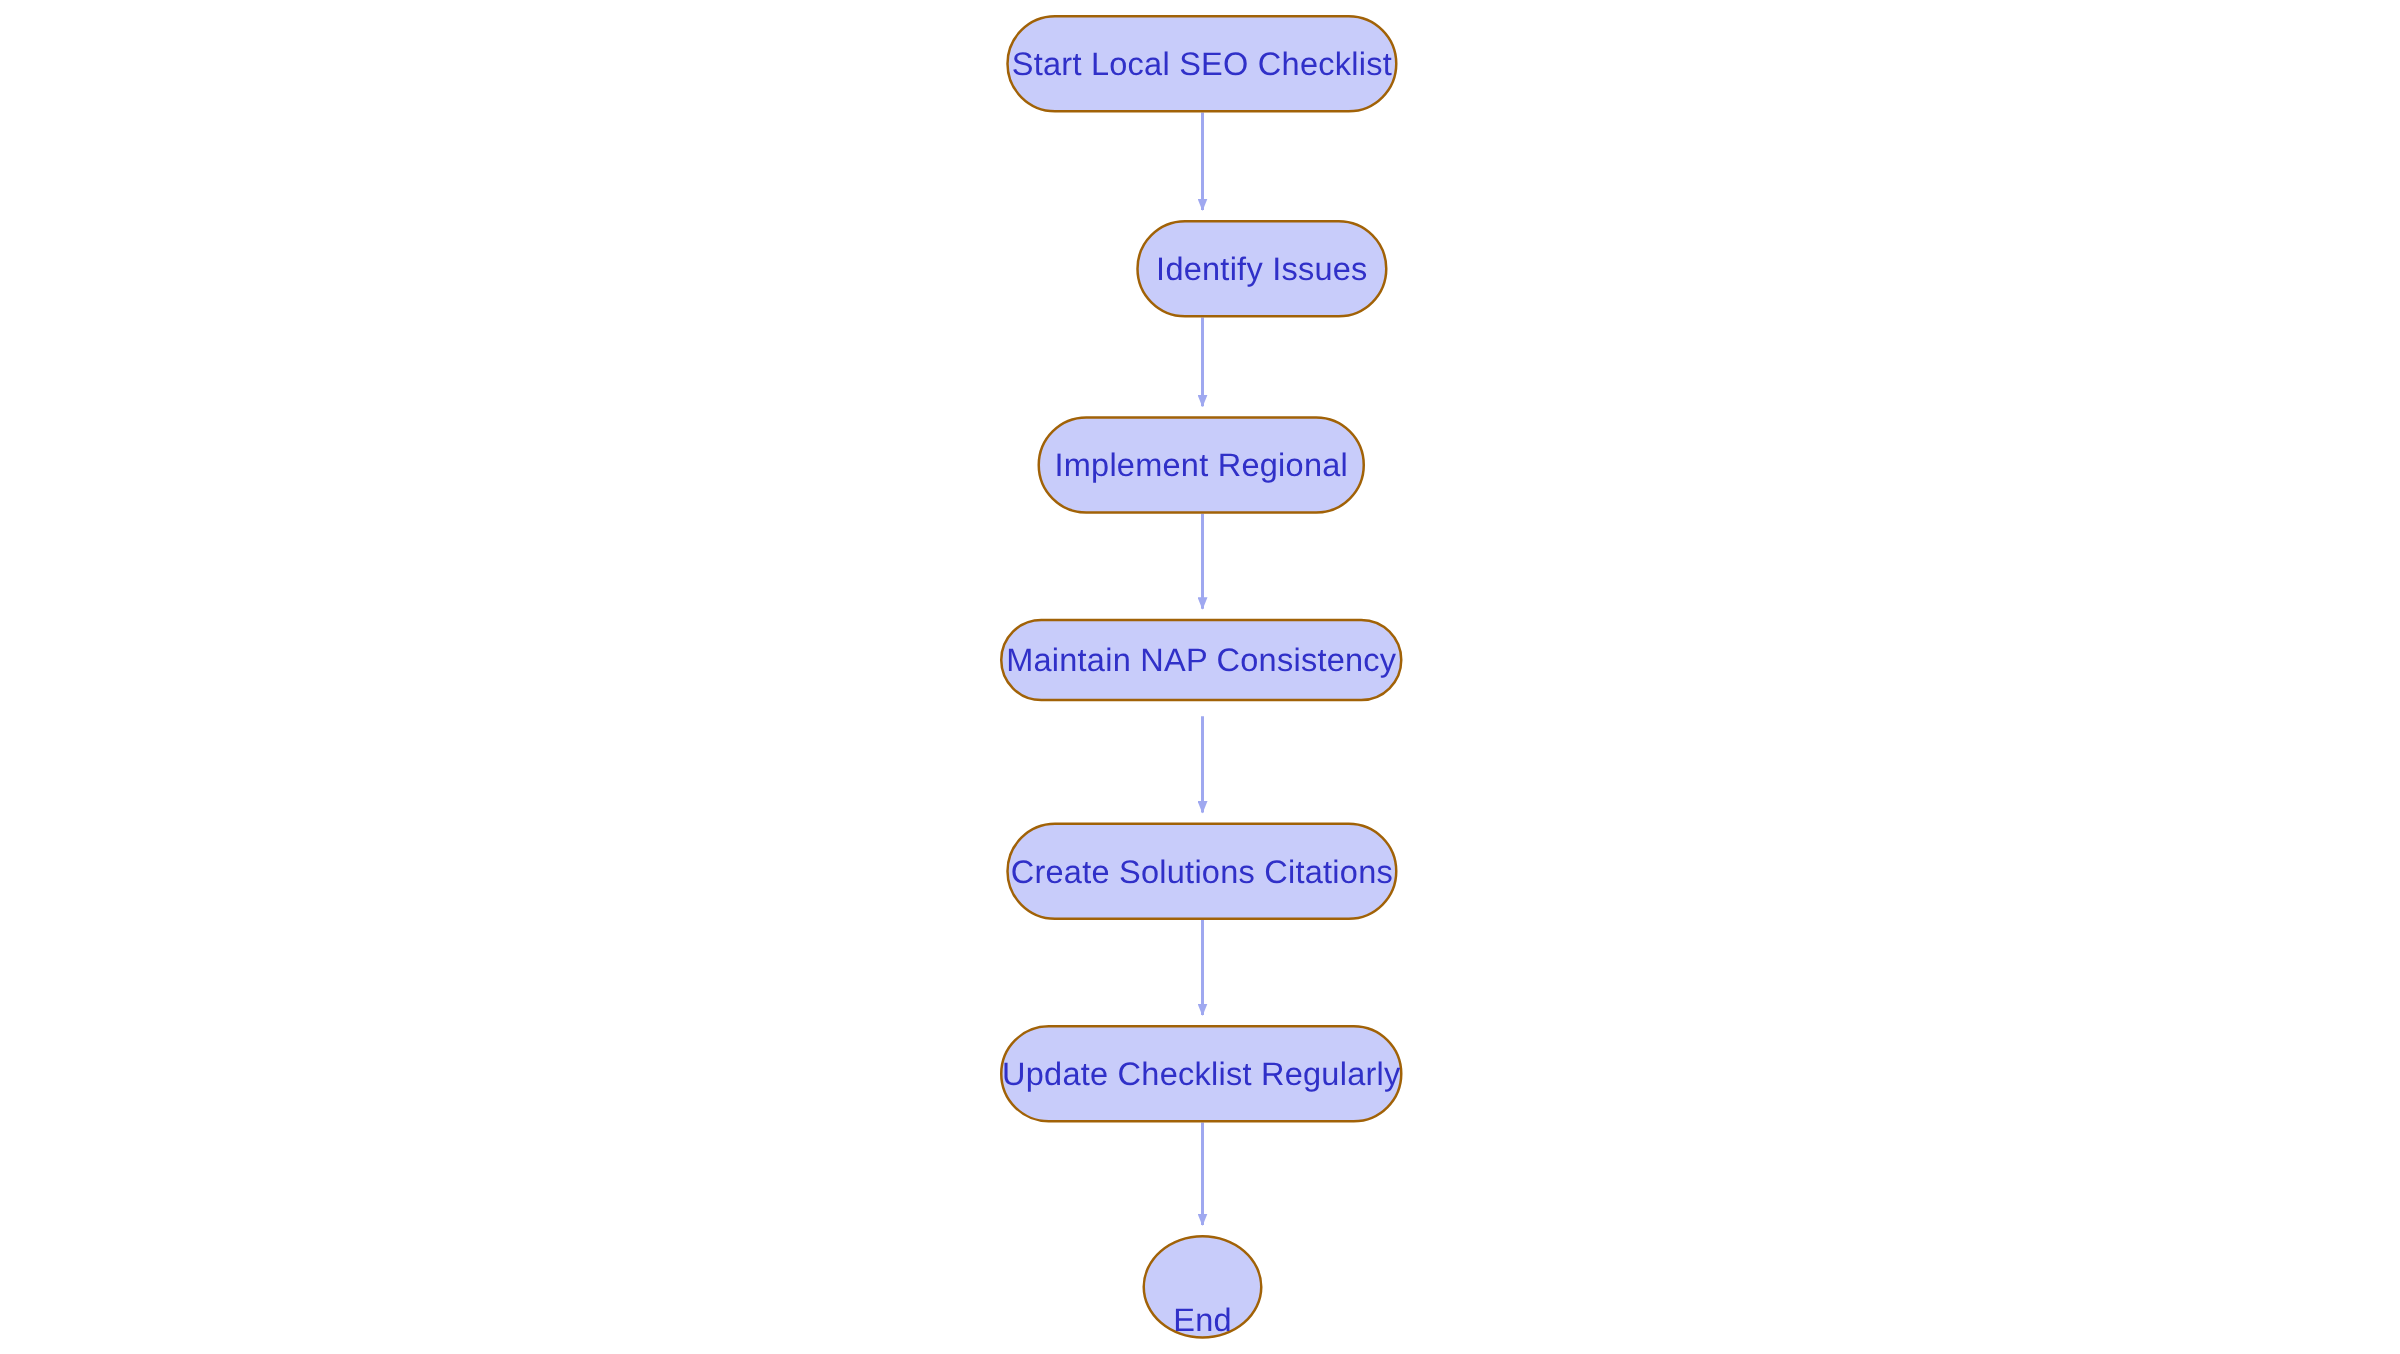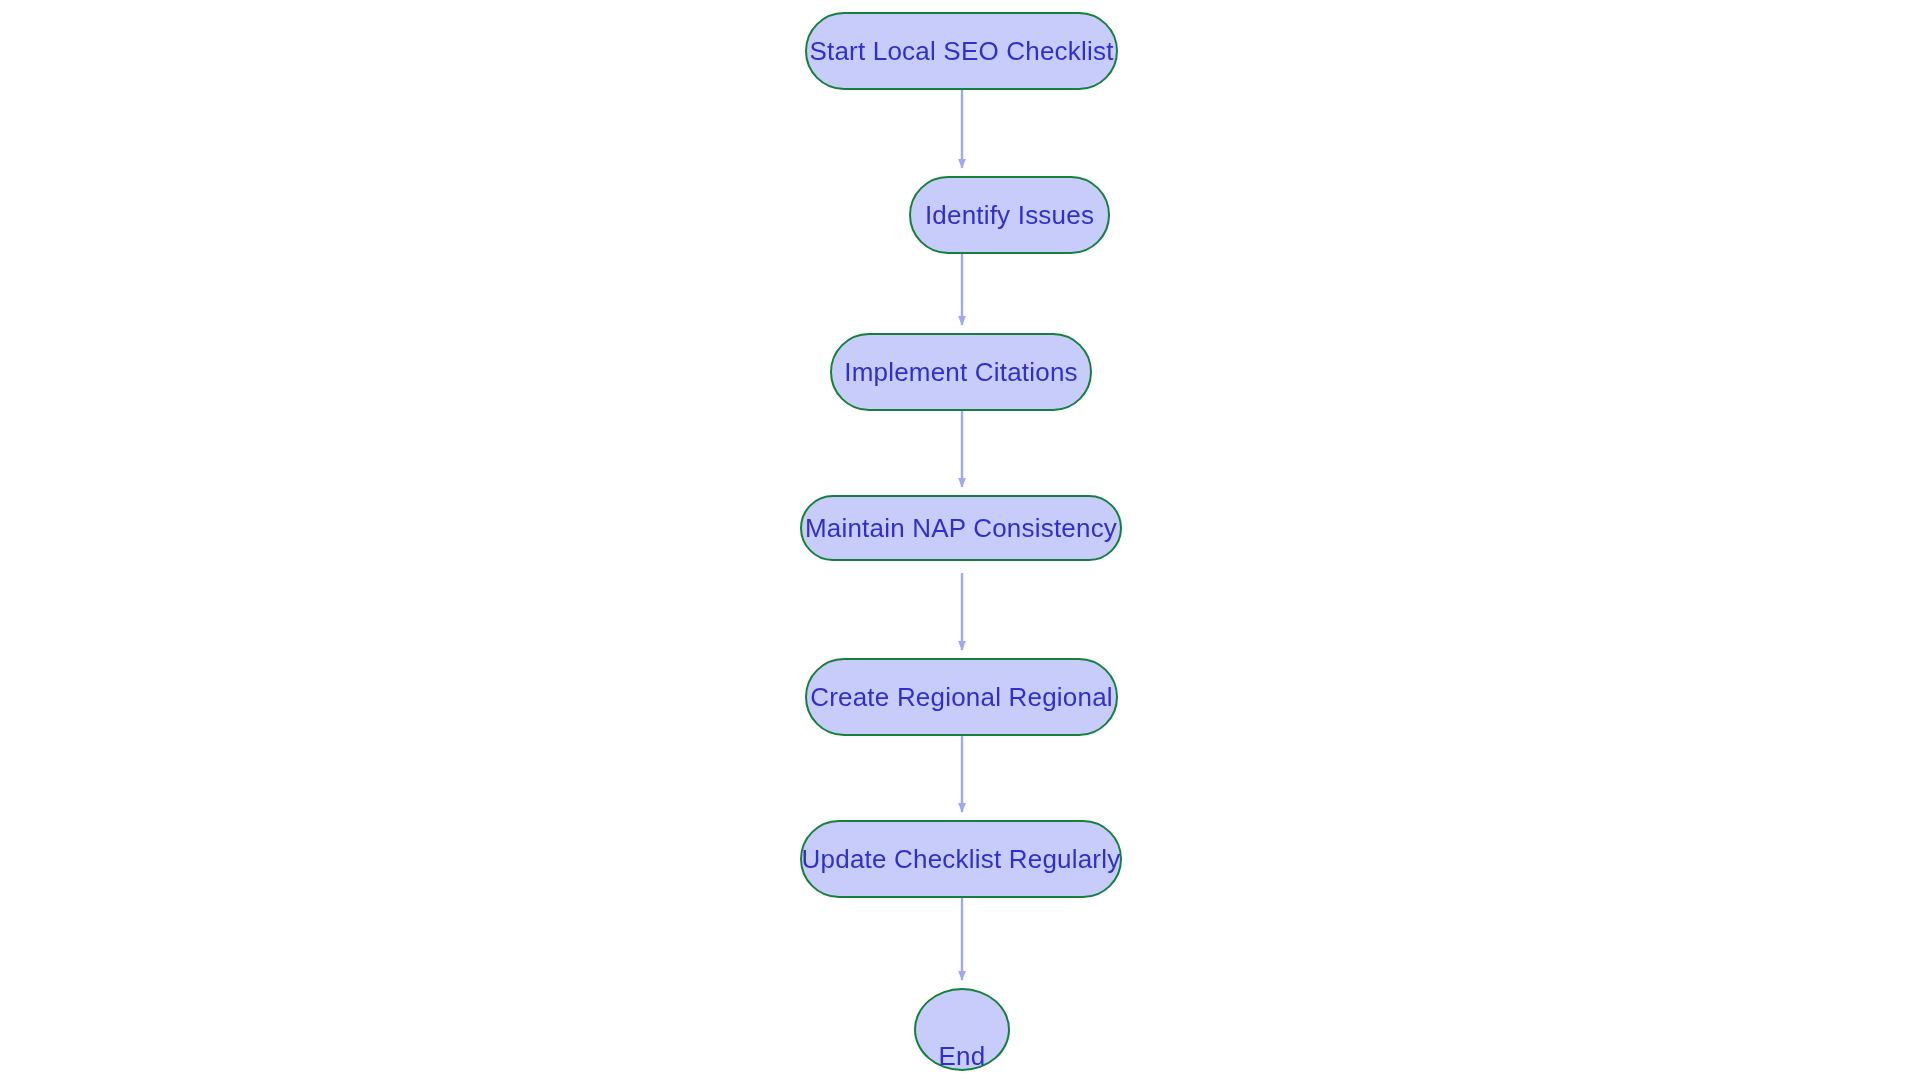--- a/index.html
+++ b/index.html
@@ -28,21 +28,21 @@
     height: 1083px;
     pointer-events: none;
   }
   .node {
     position: absolute;
     box-sizing: border-box;
     display: flex;
     align-items: center;
     justify-content: center;
     background: #c8ccfa;
-    border: 2px solid #15803d;
+    border: 2px solid #a16207;
     border-radius: 40px;
     color: #3030c8;
     font-size: 26px;
     font-weight: 400;
     letter-spacing: 0.2px;
     white-space: nowrap;
     user-select: none;
   }
   .node.terminator-end {
     border-radius: 50%;
@@ -86,29 +86,29 @@
 
   <div class="node n1">
     <span class="node-label">Start Local SEO Checklist</span>
   </div>
 
   <div class="node n2">
     <span class="node-label">Identify Issues</span>
   </div>
 
   <div class="node n3">
-    <span class="node-label">Implement Citations</span>
+    <span class="node-label">Implement Regional</span>
   </div>
 
   <div class="node n4">
     <span class="node-label">Maintain NAP Consistency</span>
   </div>
 
   <div class="node n5">
-    <span class="node-label">Create Regional Regional</span>
+    <span class="node-label">Create Solutions Citations</span>
   </div>
 
   <div class="node n6">
     <span class="node-label">Update Checklist Regularly</span>
   </div>
 
   <div class="node terminator-end n7">
     <span class="node-label">End</span>
   </div>
 

